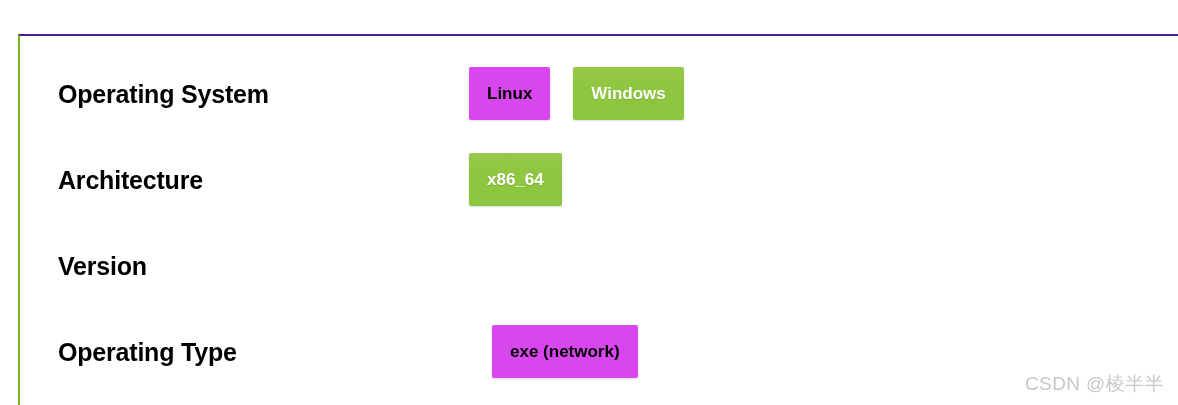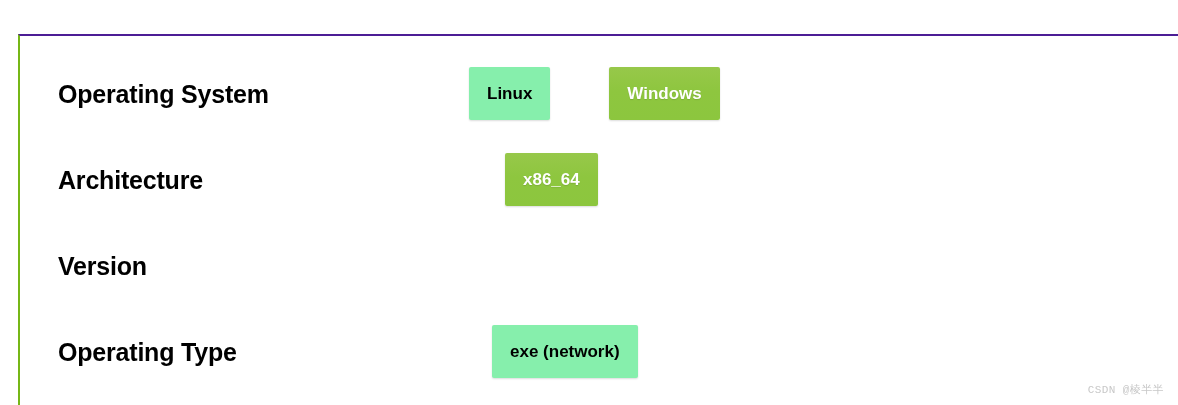--- a/index.html
+++ b/index.html
@@ -66,45 +66,44 @@
     box-sizing: border-box;
     height: 53px;
     padding: 0 18px;
     border: none;
     border-radius: 2px;
     font-family: "Liberation Sans", sans-serif;
     font-size: 17px;
     font-weight: bold;
     cursor: pointer;
     white-space: nowrap;
-    background: #86efac;
+    background: #d946ef;
     color: #000000;
     box-shadow: 0 1px 2px rgba(0,0,0,0.14);
   }
 
   .option-btn.selected {
     background: linear-gradient(180deg, #97c84a 0%, #8ec63f 45%, #8cc63e 100%);
     color: #ffffff;
     text-shadow: 0 1px 1px rgba(0,0,0,0.12);
-    margin-left: 36px;
   }
 
   .opt-gap { width: 23px; flex: 0 0 auto; }
   .opt-gap.small { width: 15px; }
   .opt-gap.wide { width: 25px; }
 
   #watermark {
     position: absolute;
     right: 14px;
     bottom: 8px;
-    font-size: 11px;
+    font-size: 19px;
     color: #c8c8c8;
     letter-spacing: 0.4px;
     white-space: nowrap;
-    font-family: Liberation Mono, monospace;
+    font-family: Liberation Sans, sans-serif;
   }
 </style>
 </head>
 <body>
 
 <div id="selector-panel">
 
   <div class="option-row row-0">
     <div class="row-label">Operating System</div>
     <div class="options-group">

